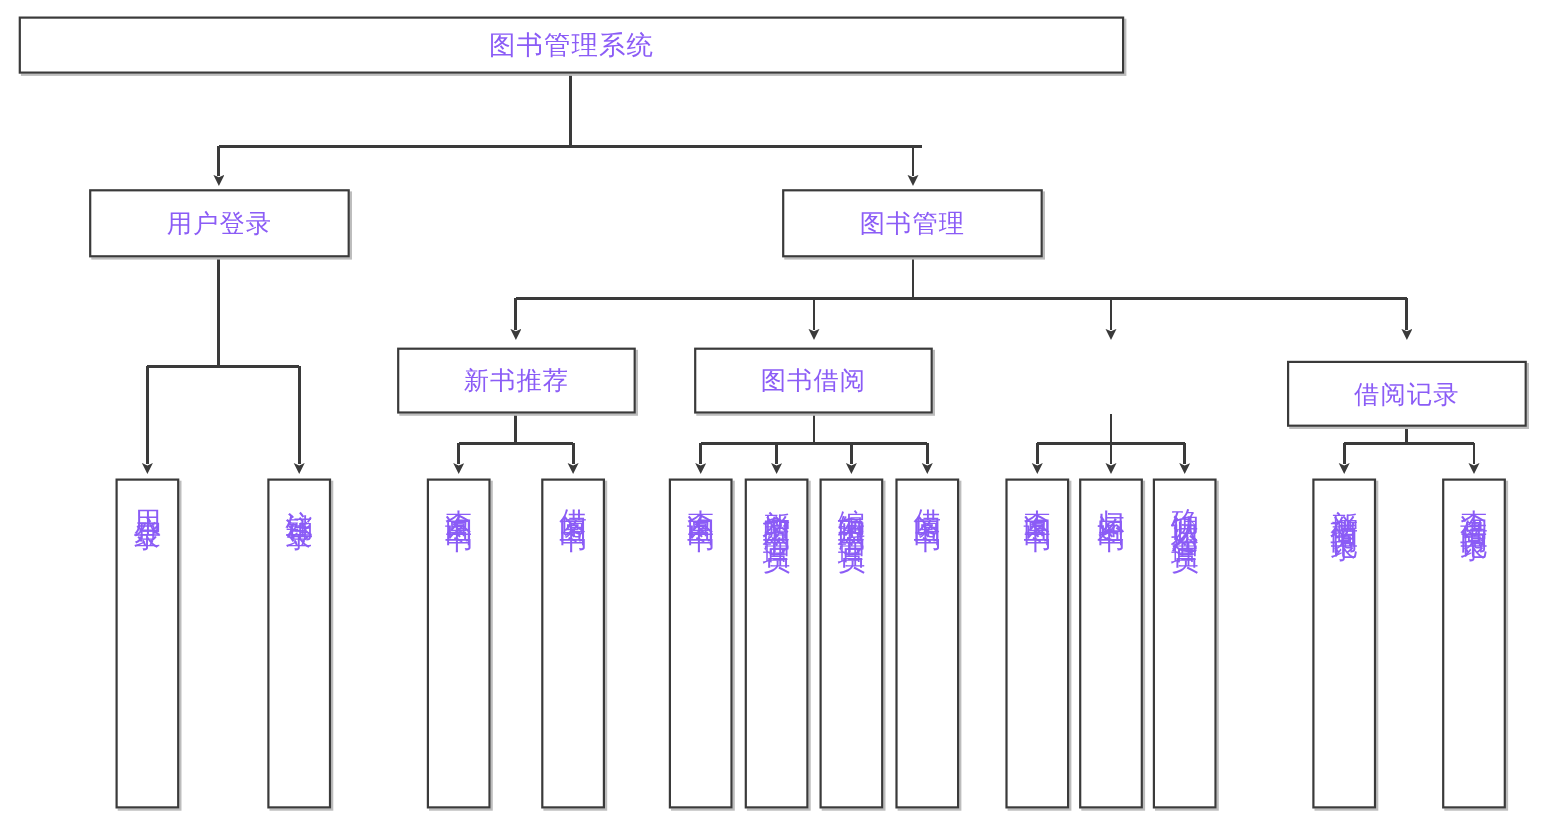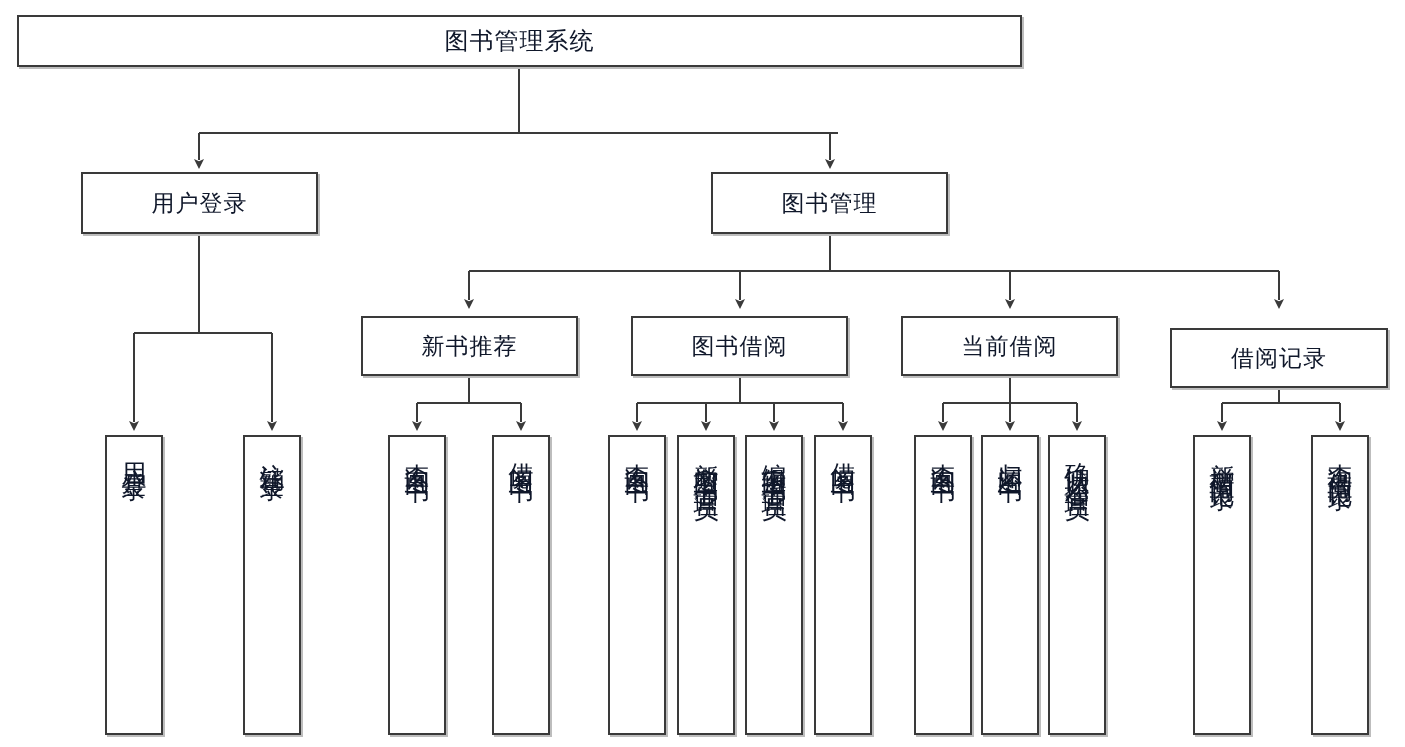--- a/index.html
+++ b/index.html
@@ -16,21 +16,21 @@
     position:absolute;
     box-sizing:border-box;
     background:#ffffff;
     border:2px solid #3a3a3a;
     box-shadow:2px 2px 0 0 #bdbdbd;
     display:flex;
     align-items:center;
     justify-content:center;
   }
   .node .label{
-    color:#0f172a;
+    color:#8b5cf6;
     white-space:nowrap;
     letter-spacing:1px;
   }
   .node.horiz .label{font-size:23px;}
   .node.root .label{font-size:24px;}
 
   .node.vert{
     align-items:flex-start;
     justify-content:center;
     padding-top:6px;
@@ -119,23 +119,20 @@
   <div class="node horiz" style="left:711px;top:172px;width:237px;height:62px;align-items:center;">
     <span class="label">图书管理</span>
   </div>
 
   <div class="node horiz" style="left:361px;top:316px;width:217px;height:60px;">
     <span class="label">新书推荐</span>
   </div>
   <div class="node horiz" style="left:631px;top:316px;width:217px;height:60px;">
     <span class="label">图书借阅</span>
   </div>
-  <div class="node horiz" style="left:901px;top:316px;width:217px;height:60px;">
-    <span class="label">当前借阅</span>
-  </div>
   <div class="node horiz" style="left:1170px;top:328px;width:218px;height:60px;">
     <span class="label">借阅记录</span>
   </div>
 
   <div class="node vert" style="left:105px;top:435px;width:58px;height:300px;">
     <span class="label">用户登录</span>
   </div>
   <div class="node vert" style="left:243px;top:435px;width:58px;height:300px;">
     <span class="label">注销登录</span>
   </div>

